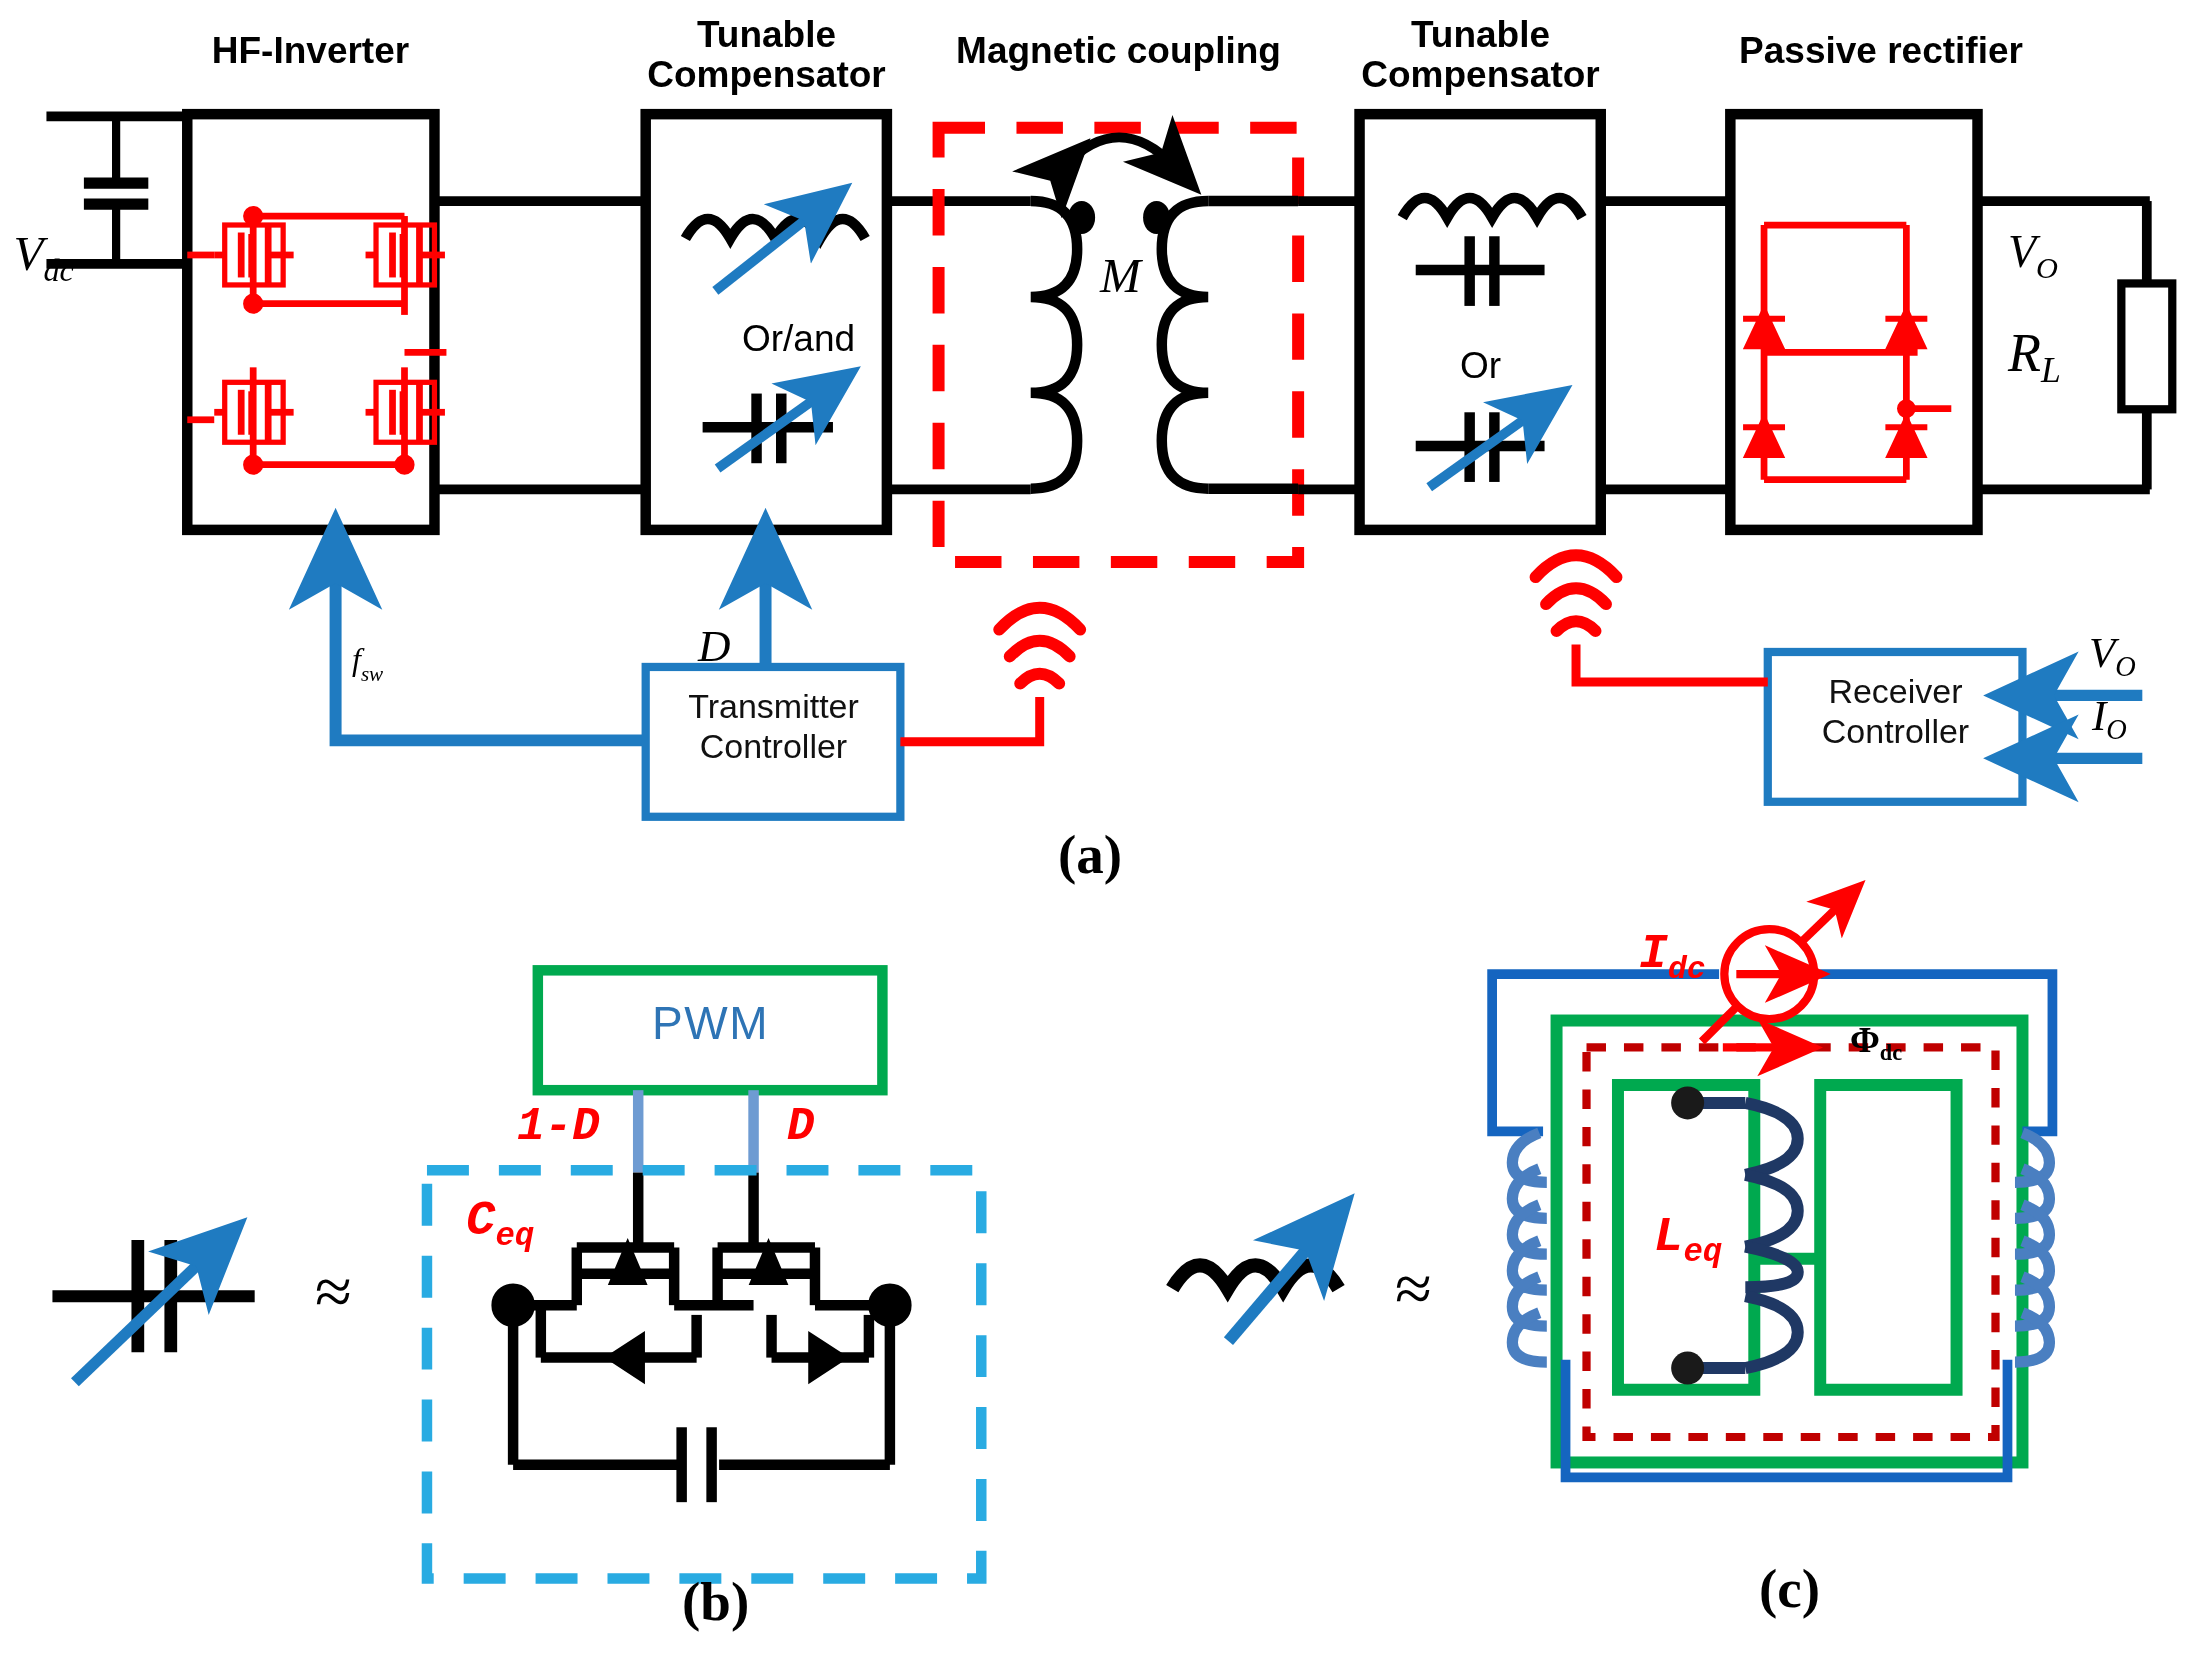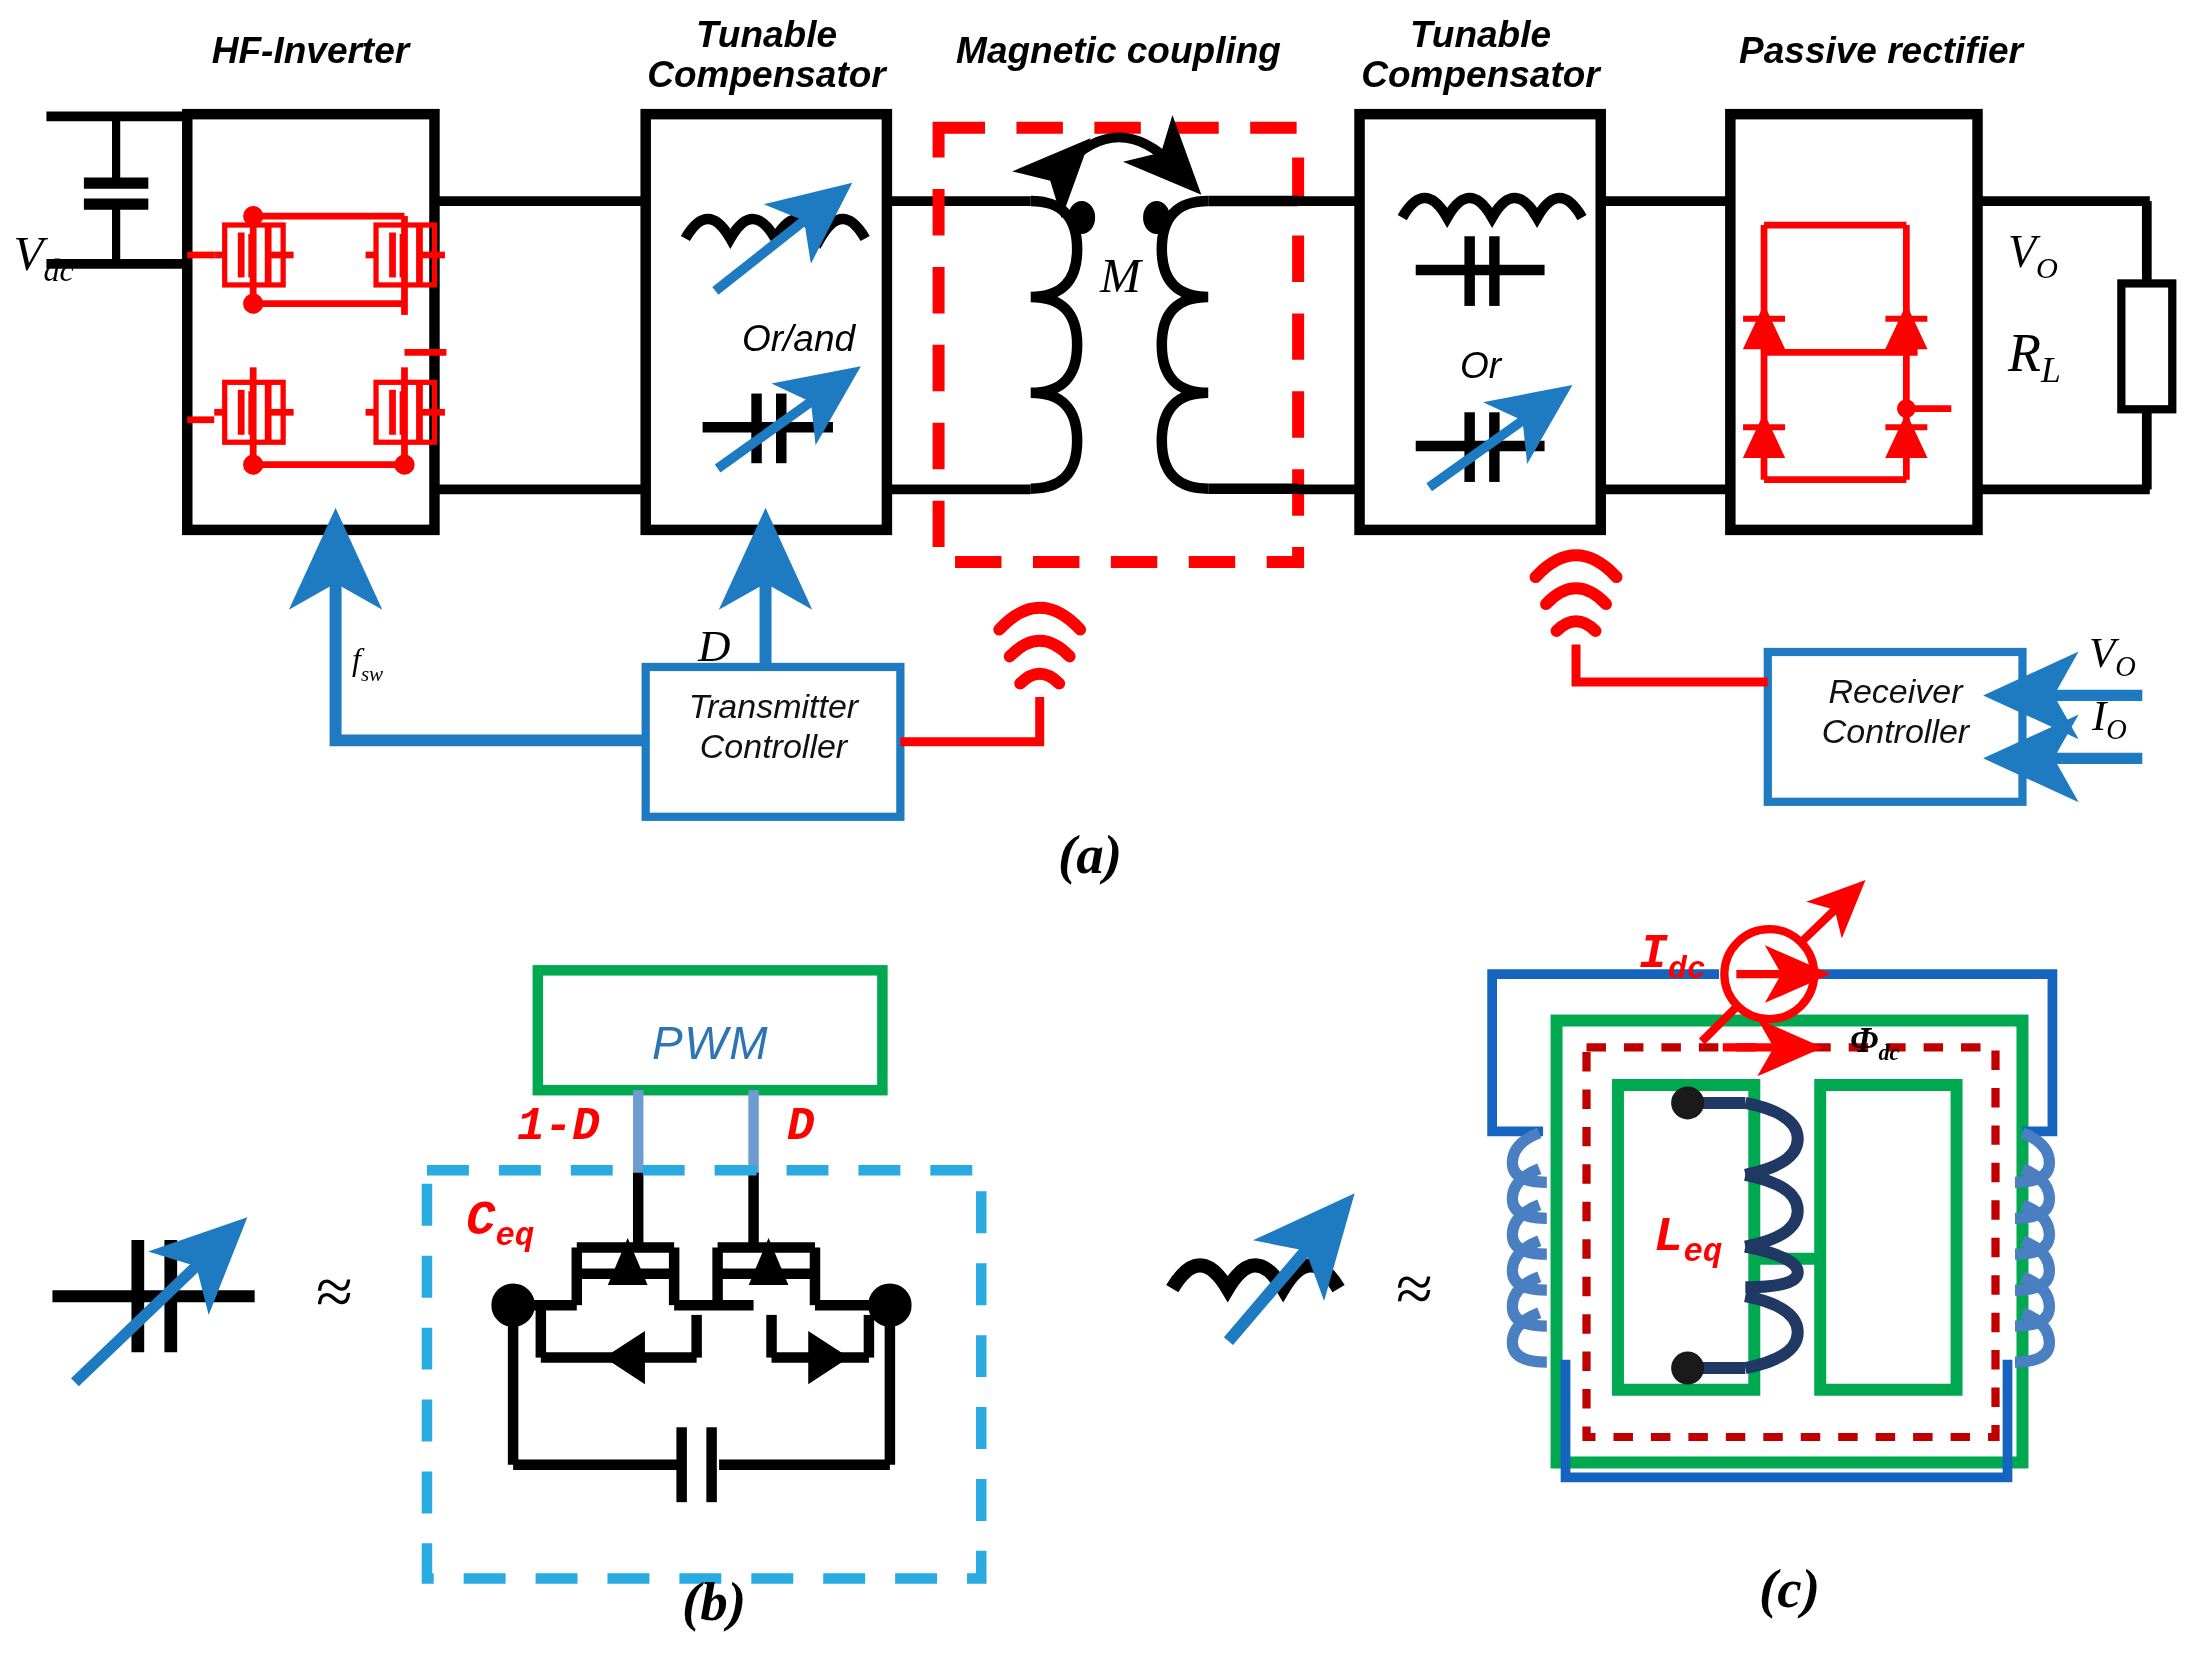--- a/index.html
+++ b/index.html
@@ -1,20 +1,20 @@
 <!DOCTYPE html>
 <html style="font-size:12px"><head>
 <meta charset="utf-8">
 <style>
   html,body{margin:0;padding:0;background:#fff;}
   body{width:2194px;height:1674px;position:relative;
        font-family:"Liberation Sans",sans-serif;overflow:hidden;}
   #root{position:absolute;left:0;top:0;width:2194px;height:1674px;}
   svg{position:absolute;left:0;top:0;}
-  .lbl{position:absolute;white-space:nowrap;font-style:italic;}
+  .lbl{position:absolute;white-space:nowrap;}
   .blocklbl{font-family:"Liberation Sans",sans-serif;font-weight:bold;
             font-size:37px;color:#000;text-align:center;line-height:1.08;}
   .mathi{font-family:"Liberation Serif",serif;font-style:italic;font-weight:normal;}
   .ctrltxt{font-family:"Liberation Sans",sans-serif;font-size:34px;color:#111;
            text-align:center;line-height:1.18;}
   .figlab{font-family:"Liberation Serif",serif;font-weight:bold;font-size:55px;color:#000;}
   .pwmtxt{font-family:"Liberation Sans",sans-serif;font-size:46px;color:#2E74B5;
           font-weight:normal;letter-spacing:1.5px;}
   .redmath{font-family:Liberation Mono, monospace;font-style:italic;font-weight:bold;
            color:#FF0000;}
@@ -410,21 +410,21 @@
 Controller</div>
 
 <div class="lbl mathi" style="left:2089px;top:628px;font-size:43px;"><span>V</span><span class="sub" style="position:relative;top:9px;">O</span></div>
 
 <div class="lbl mathi" style="left:2092px;top:691px;font-size:43px;"><span>I</span><span class="sub" style="position:relative;top:9px;">O</span></div>
 
 <div class="lbl figlab" style="left:1058px;top:823px;">(a)</div>
 
 <div class="lbl approx" style="left:315px;top:1253px;">≈</div>
 
-<div class="lbl pwmtxt" style="left:538px;top:996px;width:345px;text-align:center;margin-top:20px;">PWM</div>
+<div class="lbl pwmtxt" style="left:538px;top:996px;width:345px;text-align:center;">PWM</div>
 
 <div class="lbl redmath" style="left:517px;top:1101px;font-size:46px;">1-D</div>
 
 <div class="lbl redmath" style="left:787px;top:1101px;font-size:46px;">D</div>
 
 <div class="lbl redmath" style="left:466px;top:1193px;font-size:49px;"><span>C</span><span class="sub" style="position:relative;top:10.5px;">eq</span></div>
 
 <div class="lbl figlab" style="left:682px;top:1570px;">(b)</div>
 
 <div class="lbl approx" style="left:1395px;top:1250px;">≈</div>

